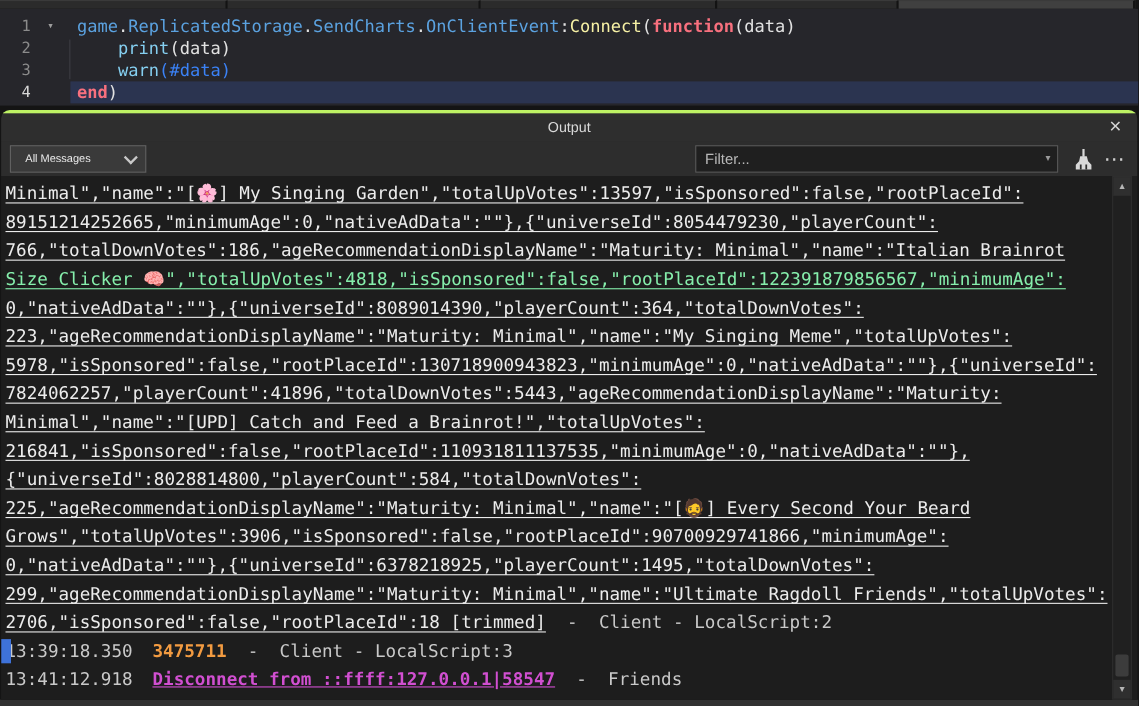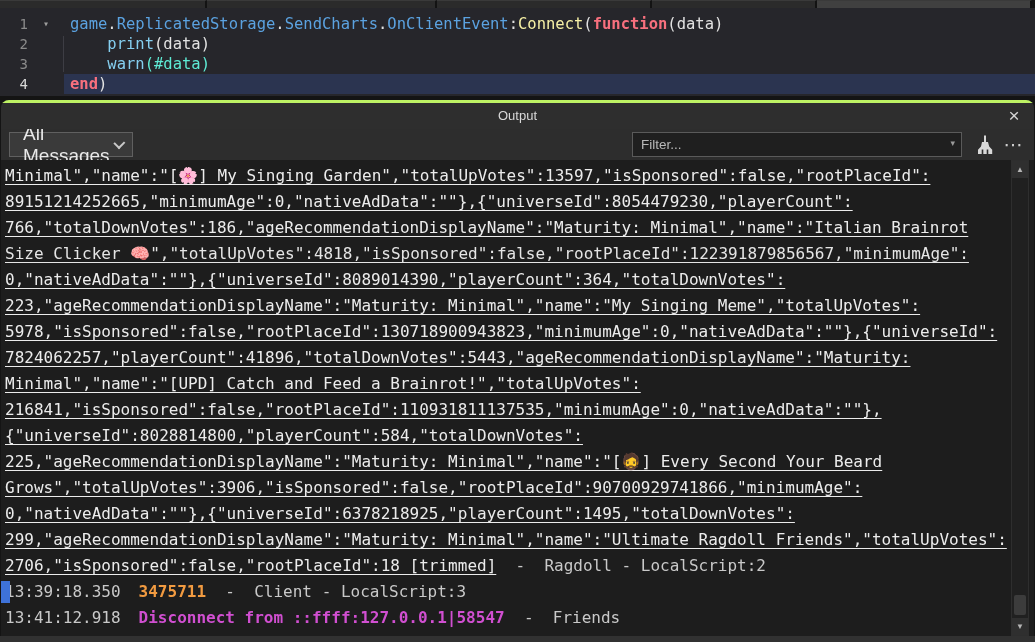--- a/index.html
+++ b/index.html
@@ -27,21 +27,21 @@
   
   .output-panel{position:relative;height:536px;margin:0 1px;background:#1d1d1d;
                 border-radius:8px 8px 0 0;overflow:hidden;}
   .titlebar{position:relative;height:26px;background:#2e2e2e;border-top:3px solid #bef264;
             text-align:center;line-height:26px;color:#d9d9d9;font-size:13px;}
   .close-btn{position:absolute;right:10px;top:0;width:20px;height:26px;line-height:25px;
              color:#d5d5d5;font-size:19px;text-align:center;cursor:default;}
   .toolbar{height:31px;background:#2d2d2d;display:flex;align-items:center;padding:0 8px;box-sizing:border-box;}
   .dropdown{width:124px;height:25px;background:#3a3a3a;border:1px solid #606060;box-sizing:border-box;
             display:flex;align-items:center;justify-content:space-between;padding:0 10px 0 13px;margin-right:9px;}
-  .dropdown .lbl{color:#e9e9e9;font-size:19px;}
+  .dropdown .lbl{color:#e9e9e9;font-size:10px;}
   .chev{width:7px;height:7px;border-right:2px solid #c9c9c9;border-bottom:2px solid #c9c9c9;
         transform:rotate(45deg) translateY(-2px);}
   .tb-spacer{flex:1;}
   .filter-wrap{position:relative;width:330px;height:25px;margin-right:8px;}
   .filter-input{width:100%;height:100%;box-sizing:border-box;background:#1f1f1f;border:1px solid #5a5a5a;
                 color:#cfcfcf;font-size:13.5px;padding:0 20px 0 8px;font-family:"Liberation Sans",sans-serif;}
   .filter-input::placeholder{color:#b9b9b9;opacity:1;}
   .filter-caret{position:absolute;right:7px;top:6px;font-size:9px;color:#9a9a9a;}
   .icon-btn{width:30px;height:26px;display:flex;align-items:center;justify-content:center;flex:none;}
   .more-btn{width:26px;height:26px;color:#cfcfcf;font-size:19px;display:flex;align-items:center;
@@ -80,21 +80,21 @@
     <div class="tab-stub" style="width:228px"></div>
     <div class="tab-stub" style="width:213px"></div>
     <div class="tab-stub" style="width:163px"></div>
     <div class="tab-stub active" style="width:213px"></div>
   </div>
 
   <div class="editor">
     <div>
         <div class="code-line"><span class="lnum">1</span><span class="fold">▾</span><span class="code-content"><span style="color: rgb(91, 162, 224);">game</span><span style="color: rgb(226, 226, 226);">.</span><span style="color: rgb(91, 162, 224);">ReplicatedStorage</span><span style="color: rgb(226, 226, 226);">.</span><span style="color: rgb(91, 162, 224);">SendCharts</span><span style="color: rgb(226, 226, 226);">.</span><span style="color: rgb(91, 162, 224);">OnClientEvent</span><span style="color: rgb(226, 226, 226);">:</span><span style="color: rgb(247, 241, 165);">Connect</span><span style="color: rgb(226, 226, 226);">(</span><span style="color: rgb(248, 112, 126); font-weight: bold;">function</span><span style="color: rgb(226, 226, 226);">(data)</span></span></div>
         <div class="code-line"><span class="lnum">2</span><span class="fold"></span><span class="code-content"><span style="color: rgb(226, 226, 226);">    </span><span style="color: rgb(133, 207, 240);">print</span><span style="color: rgb(226, 226, 226);">(data)</span></span></div>
-        <div class="code-line"><span class="lnum">3</span><span class="fold"></span><span class="code-content"><span style="color: rgb(226, 226, 226);">    </span><span style="color: rgb(133, 207, 240);">warn</span><span style="color: #5eead4;">(#data)</span></span></div>
+        <div class="code-line"><span class="lnum">3</span><span class="fold"></span><span class="code-content"><span style="color: rgb(226, 226, 226);">    </span><span style="color: rgb(133, 207, 240);">warn</span><span style="color: #3b82f6;">(#data)</span></span></div>
         <div class="code-line current"><span class="lnum">4</span><span class="fold"></span><span class="code-content"><span style="color: rgb(248, 112, 126); font-weight: bold;">end</span><span style="color: rgb(226, 226, 226);">)</span></span></div>
       </div>
     <div class="indent-guide"></div>
   </div>
 
   <div class="dock-gap"></div>
 
   <div class="output-panel">
     <div class="titlebar">
       <span>Output</span>
@@ -119,35 +119,35 @@
         </svg>
       </div>
       <div class="more-btn">⋯</div>
     </div>
 
     <div class="log">
       <div>
           <div class="log-line"><span class="msg" style="color: rgb(236, 236, 236);">Minimal","name":"[🌸] My Singing Garden","totalUpVotes":13597,"isSponsored":false,"rootPlaceId":</span></div>
           <div class="log-line"><span class="msg" style="color: rgb(236, 236, 236);">89151214252665,"minimumAge":0,"nativeAdData":""},{"universeId":8054479230,"playerCount":</span></div>
           <div class="log-line"><span class="msg" style="color: rgb(236, 236, 236);">766,"totalDownVotes":186,"ageRecommendationDisplayName":"Maturity: Minimal","name":"Italian Brainrot</span></div>
-          <div class="log-line"><span class="msg" style="color: #e5e5e5;">Size Clicker 🧠","totalUpVotes":4818,"isSponsored":false,"rootPlaceId":122391879856567,"minimumAge":</span></div>
+          <div class="log-line"><span class="msg" style="color: #86efac;">Size Clicker 🧠","totalUpVotes":4818,"isSponsored":false,"rootPlaceId":122391879856567,"minimumAge":</span></div>
           <div class="log-line"><span class="msg" style="color: rgb(236, 236, 236);">0,"nativeAdData":""},{"universeId":8089014390,"playerCount":364,"totalDownVotes":</span></div>
           <div class="log-line"><span class="msg" style="color: rgb(236, 236, 236);">223,"ageRecommendationDisplayName":"Maturity: Minimal","name":"My Singing Meme","totalUpVotes":</span></div>
           <div class="log-line"><span class="msg" style="color: rgb(236, 236, 236);">5978,"isSponsored":false,"rootPlaceId":130718900943823,"minimumAge":0,"nativeAdData":""},{"universeId":</span></div>
           <div class="log-line"><span class="msg" style="color: rgb(236, 236, 236);">7824062257,"playerCount":41896,"totalDownVotes":5443,"ageRecommendationDisplayName":"Maturity:</span></div>
           <div class="log-line"><span class="msg" style="color: rgb(236, 236, 236);">Minimal","name":"[UPD] Catch and Feed a Brainrot!","totalUpVotes":</span></div>
           <div class="log-line"><span class="msg" style="color: rgb(236, 236, 236);">216841,"isSponsored":false,"rootPlaceId":110931811137535,"minimumAge":0,"nativeAdData":""},</span></div>
           <div class="log-line"><span class="msg" style="color: rgb(236, 236, 236);">{"universeId":8028814800,"playerCount":584,"totalDownVotes":</span></div>
           <div class="log-line"><span class="msg" style="color: rgb(236, 236, 236);">225,"ageRecommendationDisplayName":"Maturity: Minimal","name":"[🧔] Every Second Your Beard</span></div>
           <div class="log-line"><span class="msg" style="color: rgb(236, 236, 236);">Grows","totalUpVotes":3906,"isSponsored":false,"rootPlaceId":90700929741866,"minimumAge":</span></div>
           <div class="log-line"><span class="msg" style="color: rgb(236, 236, 236);">0,"nativeAdData":""},{"universeId":6378218925,"playerCount":1495,"totalDownVotes":</span></div>
           <div class="log-line"><span class="msg" style="color: rgb(236, 236, 236);">299,"ageRecommendationDisplayName":"Maturity: Minimal","name":"Ultimate Ragdoll Friends","totalUpVotes":</span></div>
-          <div class="log-line"><span class="msg" style="color: rgb(236, 236, 236);">2706,"isSponsored":false,"rootPlaceId":18 [trimmed]</span><span class="suffix">  -  Ragdoll - LocalScript:2</span></div>
+          <div class="log-line"><span class="msg" style="color: rgb(236, 236, 236);">2706,"isSponsored":false,"rootPlaceId":18 [trimmed]</span><span class="suffix">  -  Client - LocalScript:2</span></div>
           <div class="log-line entry"><span class="marker" style="background: rgb(62, 114, 217);"></span><span class="time">13:39:18.350</span><span class="hl" style="color: rgb(242, 155, 65);">3475711</span><span class="suffix">  -  Client - LocalScript:3</span></div>
-          <div class="log-line entry"><span class="time">13:41:12.918</span><span class="hl" style="color: rgb(209, 79, 209);">Disconnect from ::ffff:127.0.0.1|58547</span><span class="suffix">  -  Friends</span></div>
+          <div class="log-line entry"><span class="time">13:41:12.918</span><span class="hl" style="color: rgb(209, 79, 209); text-decoration: underline;">Disconnect from ::ffff:127.0.0.1|58547</span><span class="suffix">  -  Friends</span></div>
         </div>
     </div>
   </div>
 
   <div class="vscroll">
     <div class="scroll-btn scroll-up">▲</div>
     <div class="scroll-thumb"></div>
     <div class="scroll-btn scroll-down">▼</div>
   </div>
 

